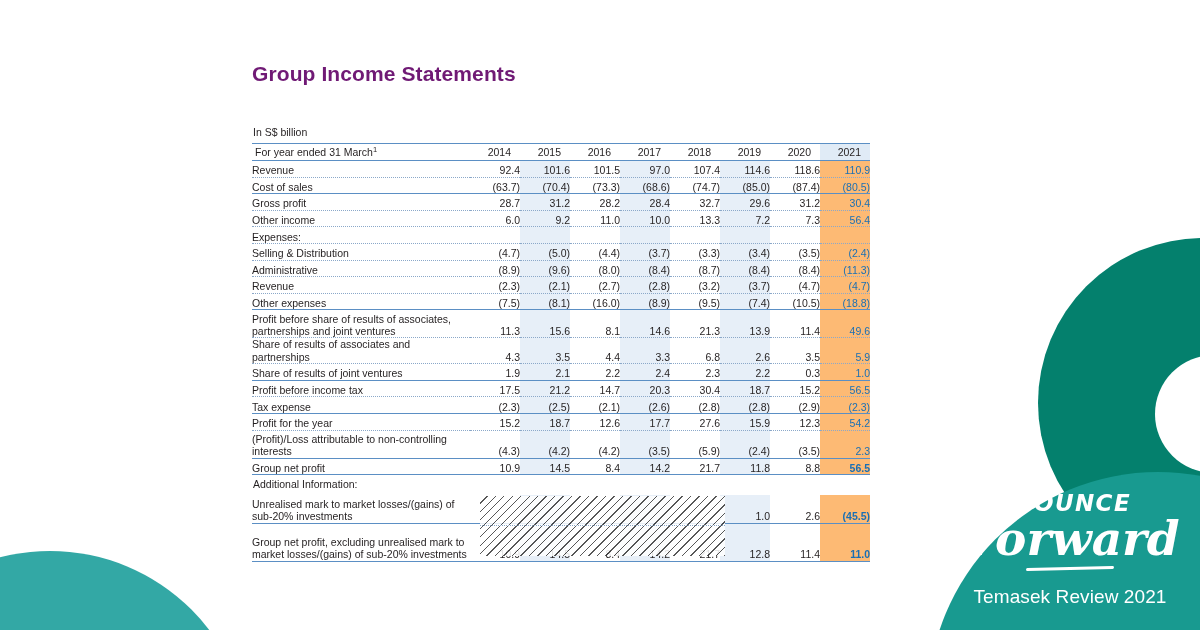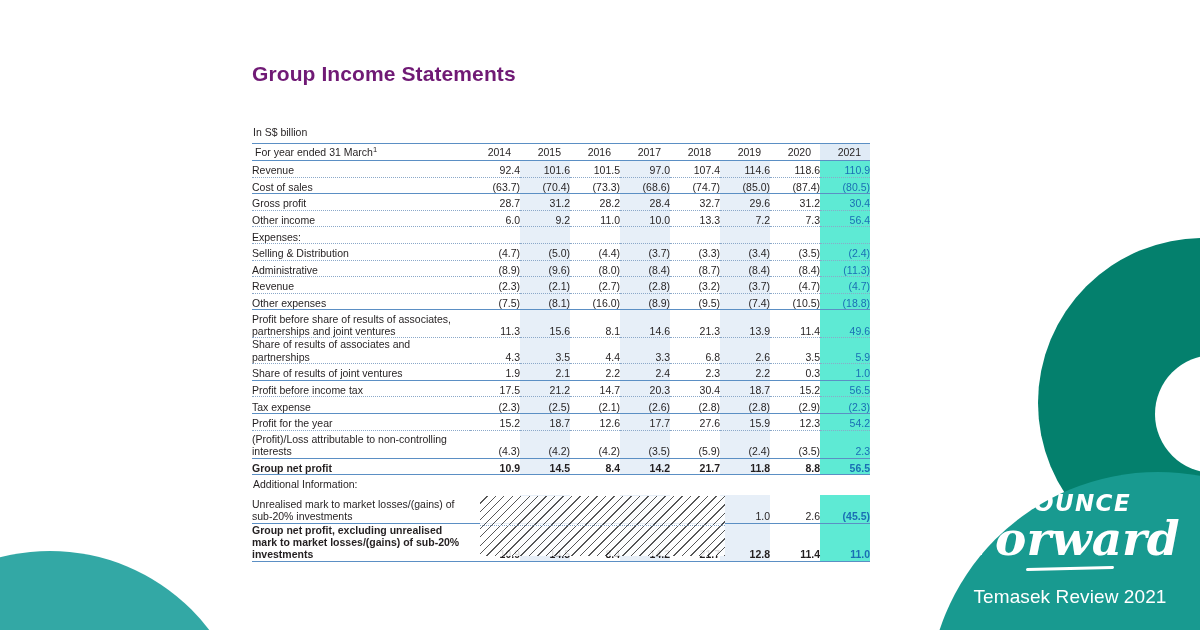--- a/index.html
+++ b/index.html
@@ -79,34 +79,34 @@
   td.lbl{
     text-align:left;padding-left:3px;padding-right:4px;
     line-height:12.4px;
   }
   td.num{
     text-align:right;padding-right:9px;width:50px;
     line-height:12.4px;
   }
   
   td.sh{background:#e7eff8;}
-  td.y21{background:#5eead4;color:#1a6fb4;font-weight:bold;}
+  td.y21{background:#fdba74;color:#1a6fb4;font-weight:bold;}
   th.y21{background:#e0ebf6;color:#1a6fb4;font-weight:bold;}
   tr.hdr th{
     font-size:10.5px;font-weight:normal;color:#231f20;
     padding-bottom:2px;padding-top:2px;
   }
   tr.hdr th.lbl{text-align:left;padding-left:3px;}
   tr.hdr th.num{text-align:right;padding-right:9px;}
   tr.hdr{border-bottom:1.4px solid #5b8fc4;}
   tr.hdr th{border-top:1.4px solid #5b8fc4;}
   tr.dotted td{border-bottom:1px dotted #8ba8c9;}
   tr.solid td{border-bottom:1.2px solid #5b8fc4;}
   tr.solidtop td{border-top:1.2px solid #5b8fc4;}
-  tr.bold td{font-weight:bold;}
+  tr.bold td{font-weight:normal;}
   tr.bold td.y21{font-weight:bold;}
   tr.r{height:16.6px;}
   tr.r2{height:28px;}
   tr.r3{height:38px;}
   td.indent{padding-left:17px;}
   sup{font-size:7.5px;vertical-align:super;line-height:0;}
   
   #addl-label{
     position:absolute;left:253px;top:478px;
     font-size:10.5px;color:#231f20;

